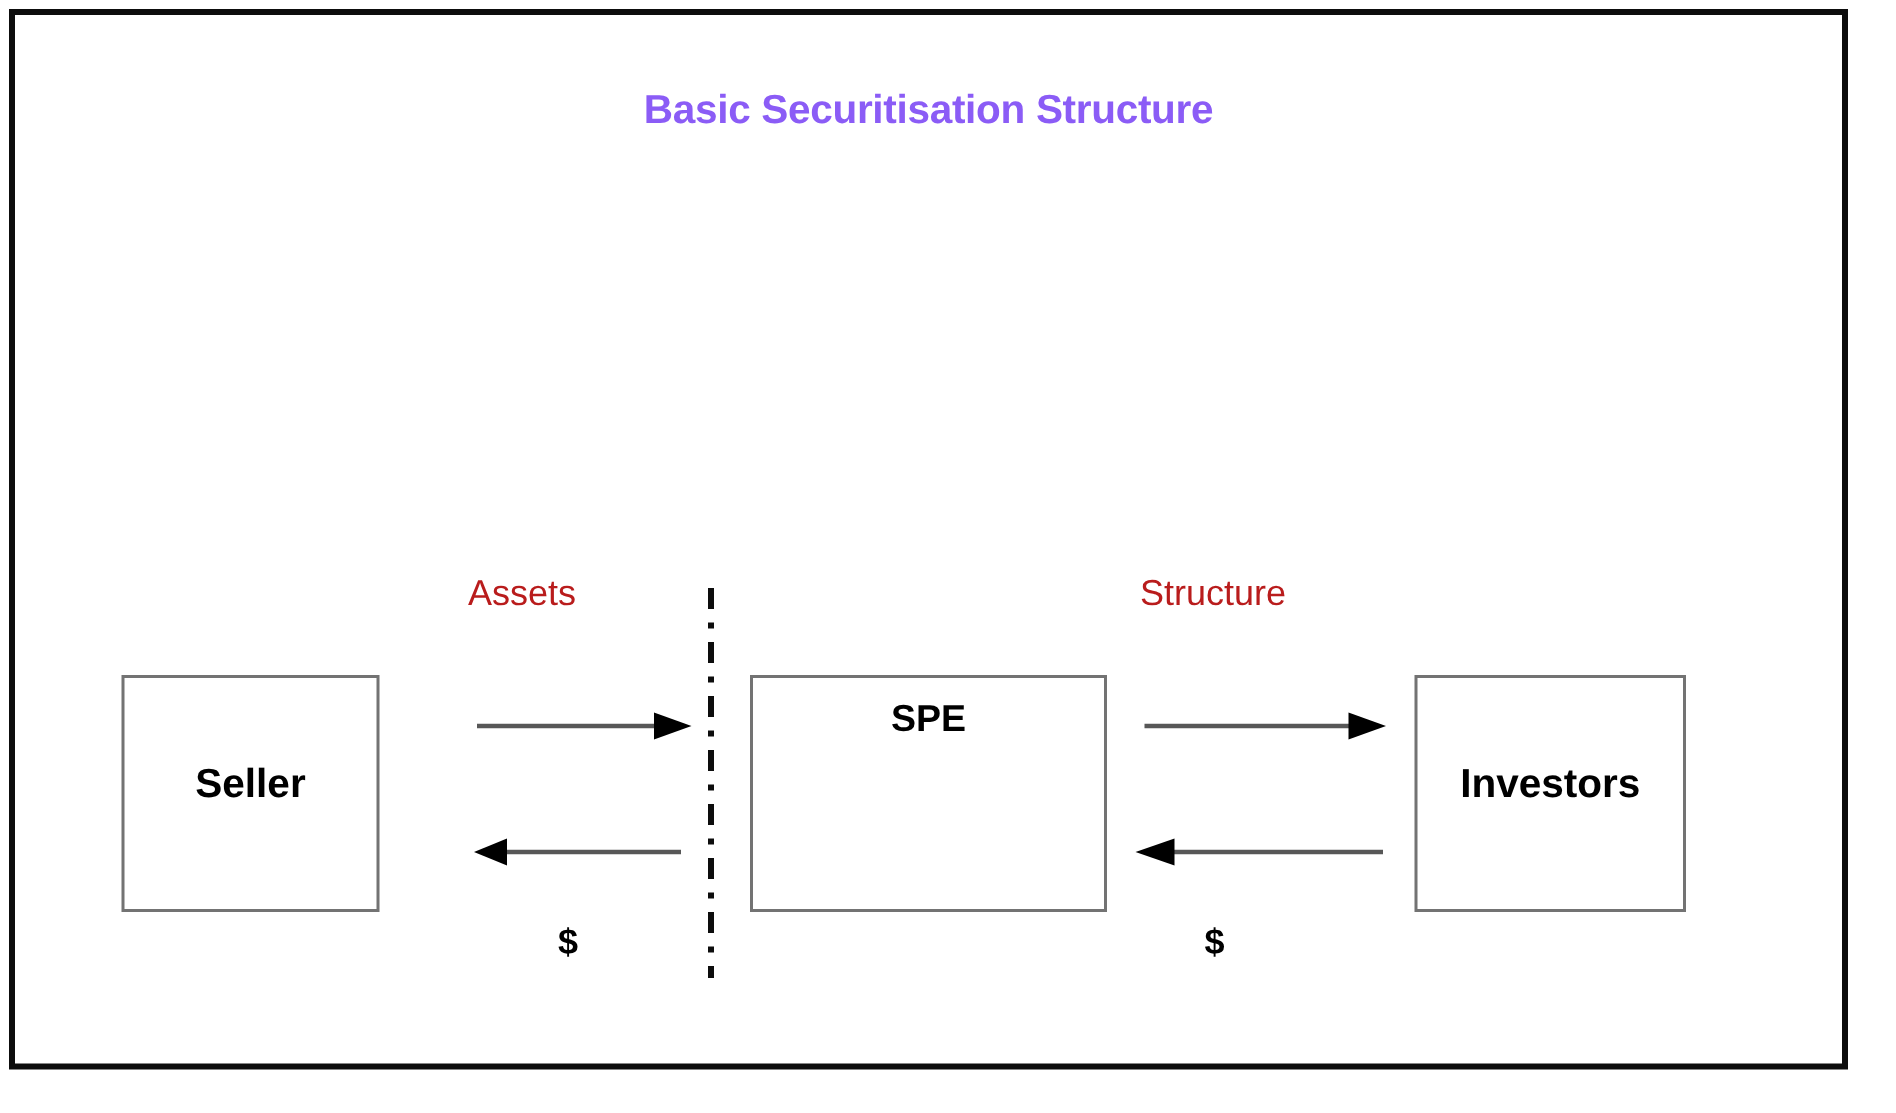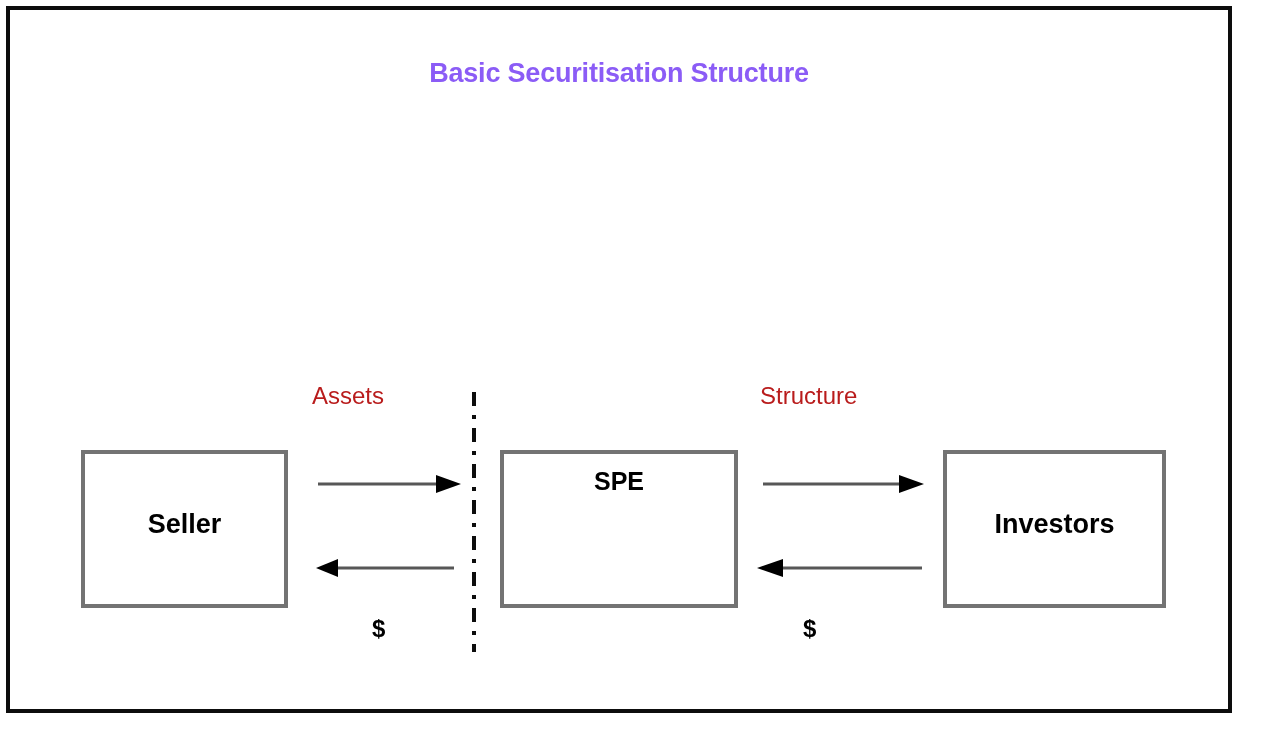--- a/index.html
+++ b/index.html
@@ -44,40 +44,40 @@
     font-size: 27px;
     font-weight: bold;
     letter-spacing: -0.2px;
     color: #8b5cf6;
     white-space: nowrap;
   }
 
   
   .entity-box {
     position: absolute;
-    border: 4px solid #737373;
+    border: 2px solid #737373;
     box-sizing: border-box;
     background: #ffffff;
   }
   .box-seller {
     left: 81px;
     top: 450px;
-    width: 207px;
+    width: 172px;
     height: 158px;
   }
   .box-spe {
     left: 500px;
     top: 450px;
     width: 238px;
     height: 158px;
   }
   .box-investors {
     left: 943px;
     top: 450px;
-    width: 223px;
+    width: 181px;
     height: 158px;
   }
 
   .entity-label {
     position: absolute;
     left: 0;
     width: 100%;
     text-align: center;
     font-weight: bold;
     color: #000000;

